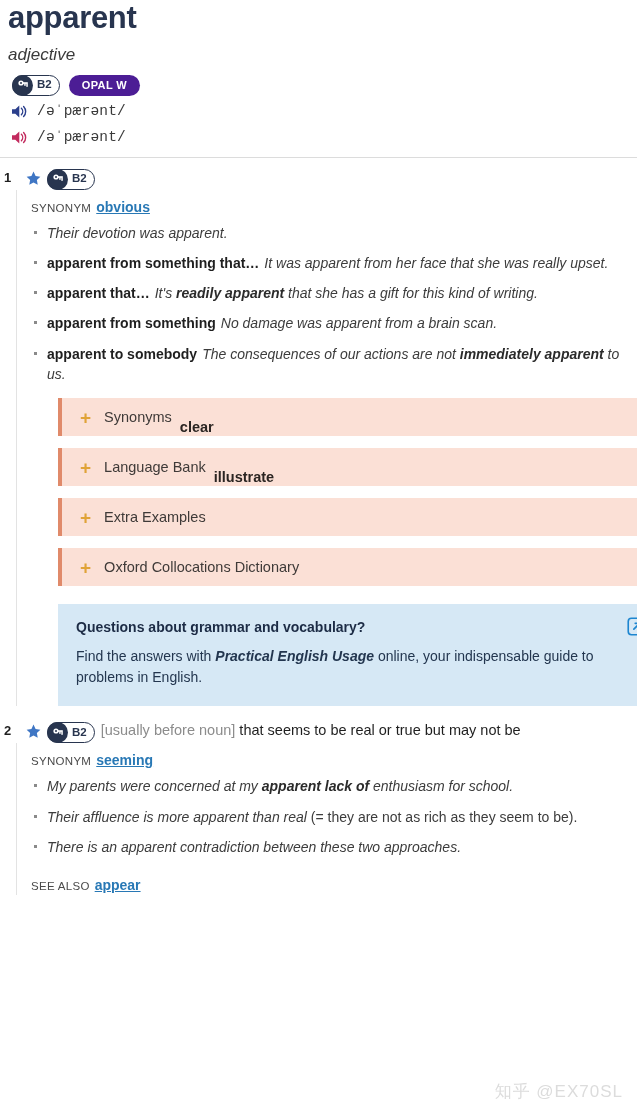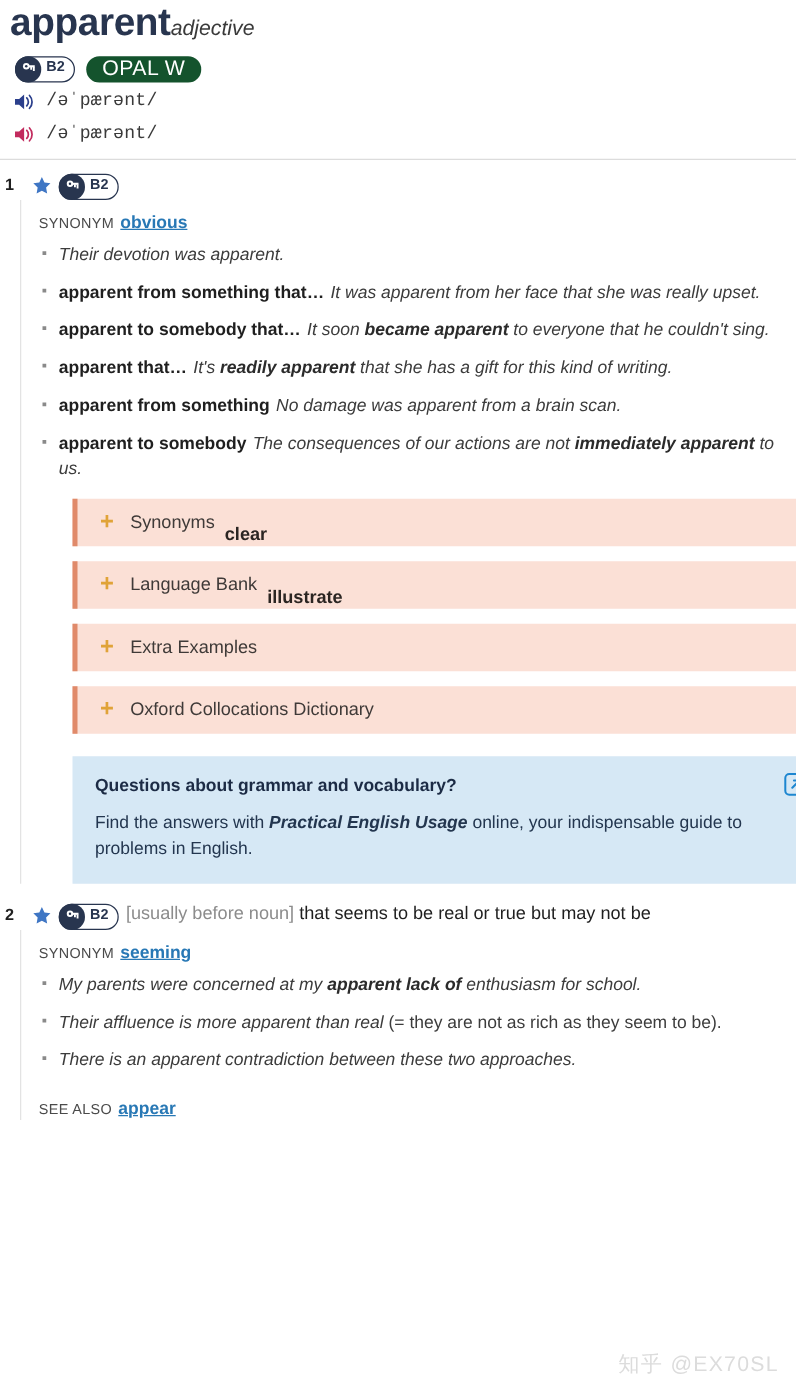--- a/index.html
+++ b/index.html
@@ -12,22 +12,23 @@
     color: #1f1f1f;
     overflow: hidden;
     position: relative;
   }
 
   
   .entry-head { padding: 2px 0 0 4px; }
   .headword-line {
     display: flex;
     align-items: baseline;
-    gap: 0;
+    gap: 10px;
     padding-left: 4px;
+    flex-direction: column;
   }
   .headword {
     font-size: 31px;
     font-weight: 700;
     color: #28354f;
     letter-spacing: -0.3px;
     line-height: 1.05;
   }
   .pos {
     font-size: 17px;
@@ -66,24 +67,24 @@
     color: #28354f;
     line-height: 1;
   }
   .opal-pill {
     display: inline-flex;
     align-items: center;
     justify-content: center;
     height: 21px;
     padding: 0 13px;
     border-radius: 11px;
-    background: #14532d;
+    background: #4c1d95;
     color: #ffffff;
-    font-size: 17px;
-    font-weight: 400;
+    font-size: 11px;
+    font-weight: 700;
     letter-spacing: 0.4px;
   }
 
   .pron-row {
     display: flex;
     align-items: center;
     gap: 7px;
     padding: 7px 0 0 7px;
     font-size: 14.5px;
     color: #3a3a3a;
@@ -312,21 +313,20 @@
     </span>
   </div>
 
   <div class="sense-body">
     <div class="syn-line">
       <span class="syn-label">SYNONYM</span><a class="syn-word" href="#">obvious</a>
     </div>
     <ul class="examples">
         <li><span>Their devotion was apparent.</span></li>
         <li><span class="pattern">apparent from something that…</span><span>It was apparent from her face that she was really upset.</span></li>
-        <li><span class="pattern">apparent to somebody that…</span><span>It soon </span><span class="ex-strong">became apparent</span><span> to everyone that he couldn't sing.</span></li>
         <li><span class="pattern">apparent that…</span><span>It's </span><span class="ex-strong">readily apparent</span><span> that she has a gift for this kind of writing.</span></li>
         <li><span class="pattern">apparent from something</span><span>No damage was apparent from a brain scan.</span></li>
         <li><span class="pattern">apparent to somebody</span><span>The consequences of our actions are not </span><span class="ex-strong">immediately apparent</span><span> to us.</span></li>
       </ul>
 
     <div class="panels">
         <div class="panel">
           <span class="panel-plus">+</span>
           <span class="panel-label">Synonyms</span>
           <span class="panel-extra">clear</span>

